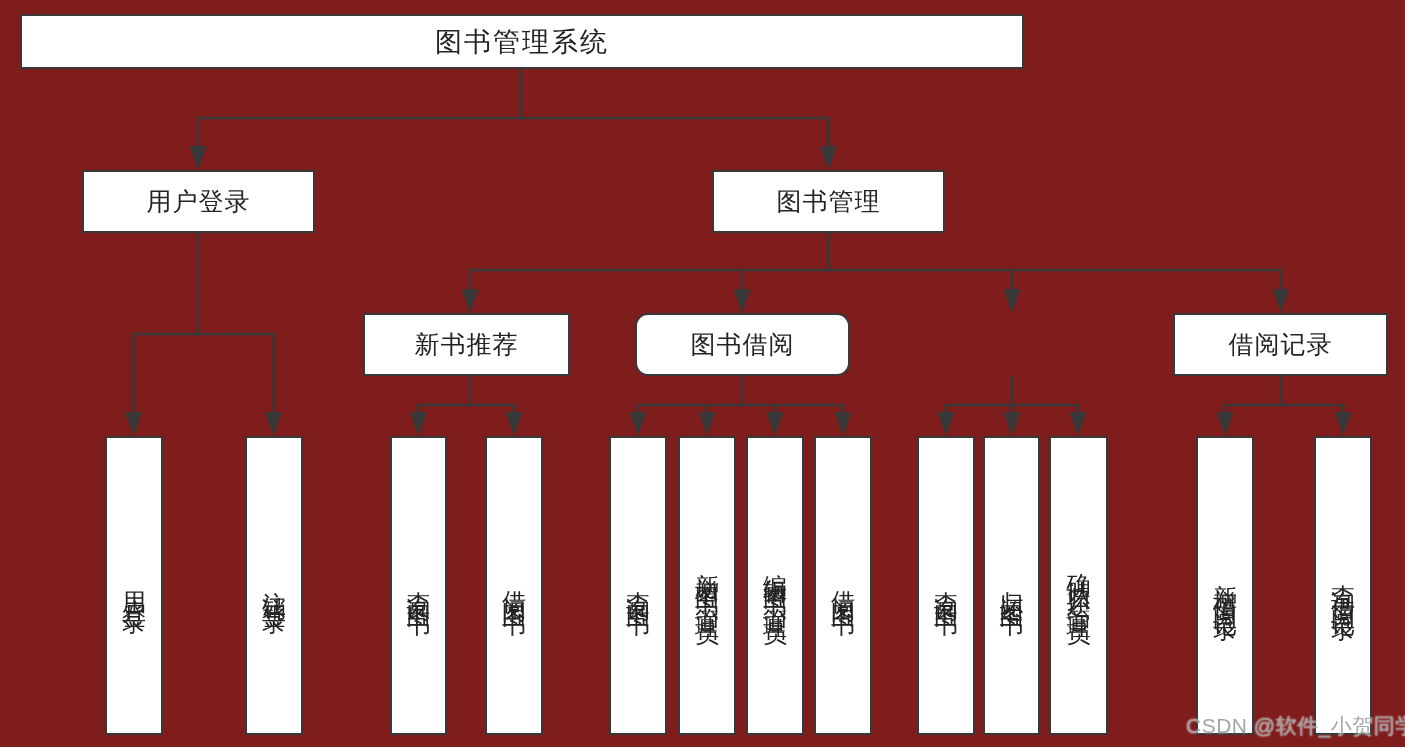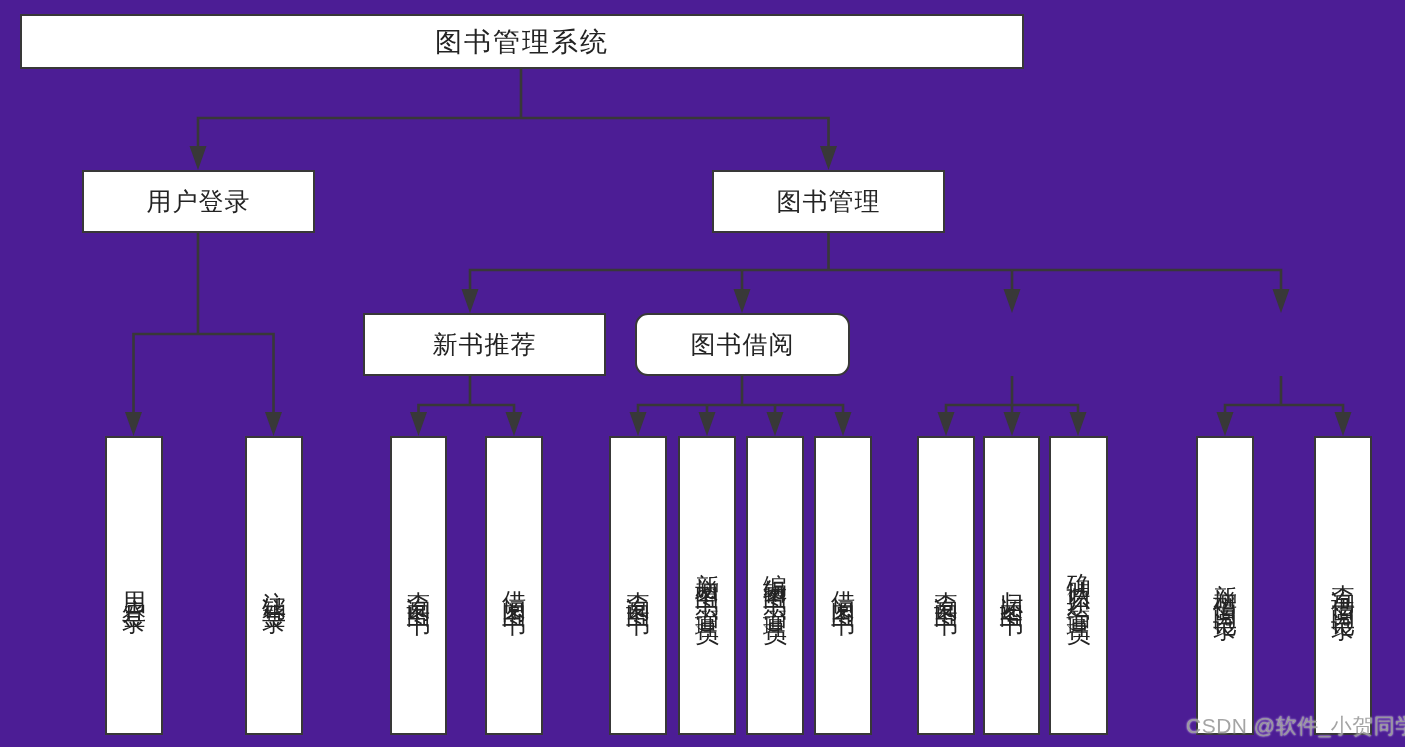--- a/index.html
+++ b/index.html
@@ -5,21 +5,21 @@
   html, body {
     margin: 0;
     padding: 0;
     background: #ffffff;
     font-family: "Liberation Sans", "DejaVu Sans", sans-serif;
   }
   #stage {
     position: relative;
     width: 1405px;
     height: 747px;
-    background: #4c1d95;
+    background: #7f1d1d;
     overflow: hidden;
   }
   #connectors {
     position: absolute;
     left: 0; top: 0;
     width: 1405px;
     height: 747px;
   }
   .node {
     position: absolute;
@@ -125,25 +125,28 @@
     <span>图书管理系统</span>
   </div>
 
   <div class="node node--branch" style="left:82px; top:170px; width:233px; height:63px;">
     <span>用户登录</span>
   </div>
   <div class="node node--branch" style="left:712px; top:170px; width:233px; height:63px;">
     <span>图书管理</span>
   </div>
 
-  <div class="node node--branch" style="left:363px; top:313px; width:243px; height:63px;">
+  <div class="node node--branch" style="left:363px; top:313px; width:207px; height:63px;">
     <span>新书推荐</span>
   </div>
   <div class="node node--branch" style="left:635px; top:313px; width:215px; height:63px;border-radius:13px;">
     <span>图书借阅</span>
+  </div>
+  <div class="node node--branch" style="left:1173px; top:313px; width:215px; height:63px;">
+    <span>借阅记录</span>
   </div>
 
   <div class="node node--leaf" style="left:105px; top:436px; width:58px; height:299px;">
     <span class="vtext">用户登录</span>
   </div>
   <div class="node node--leaf" style="left:245px; top:436px; width:58px; height:299px;">
     <span class="vtext">注销登录</span>
   </div>
 
   <div class="node node--leaf" style="left:390px; top:436px; width:57px; height:299px;">

